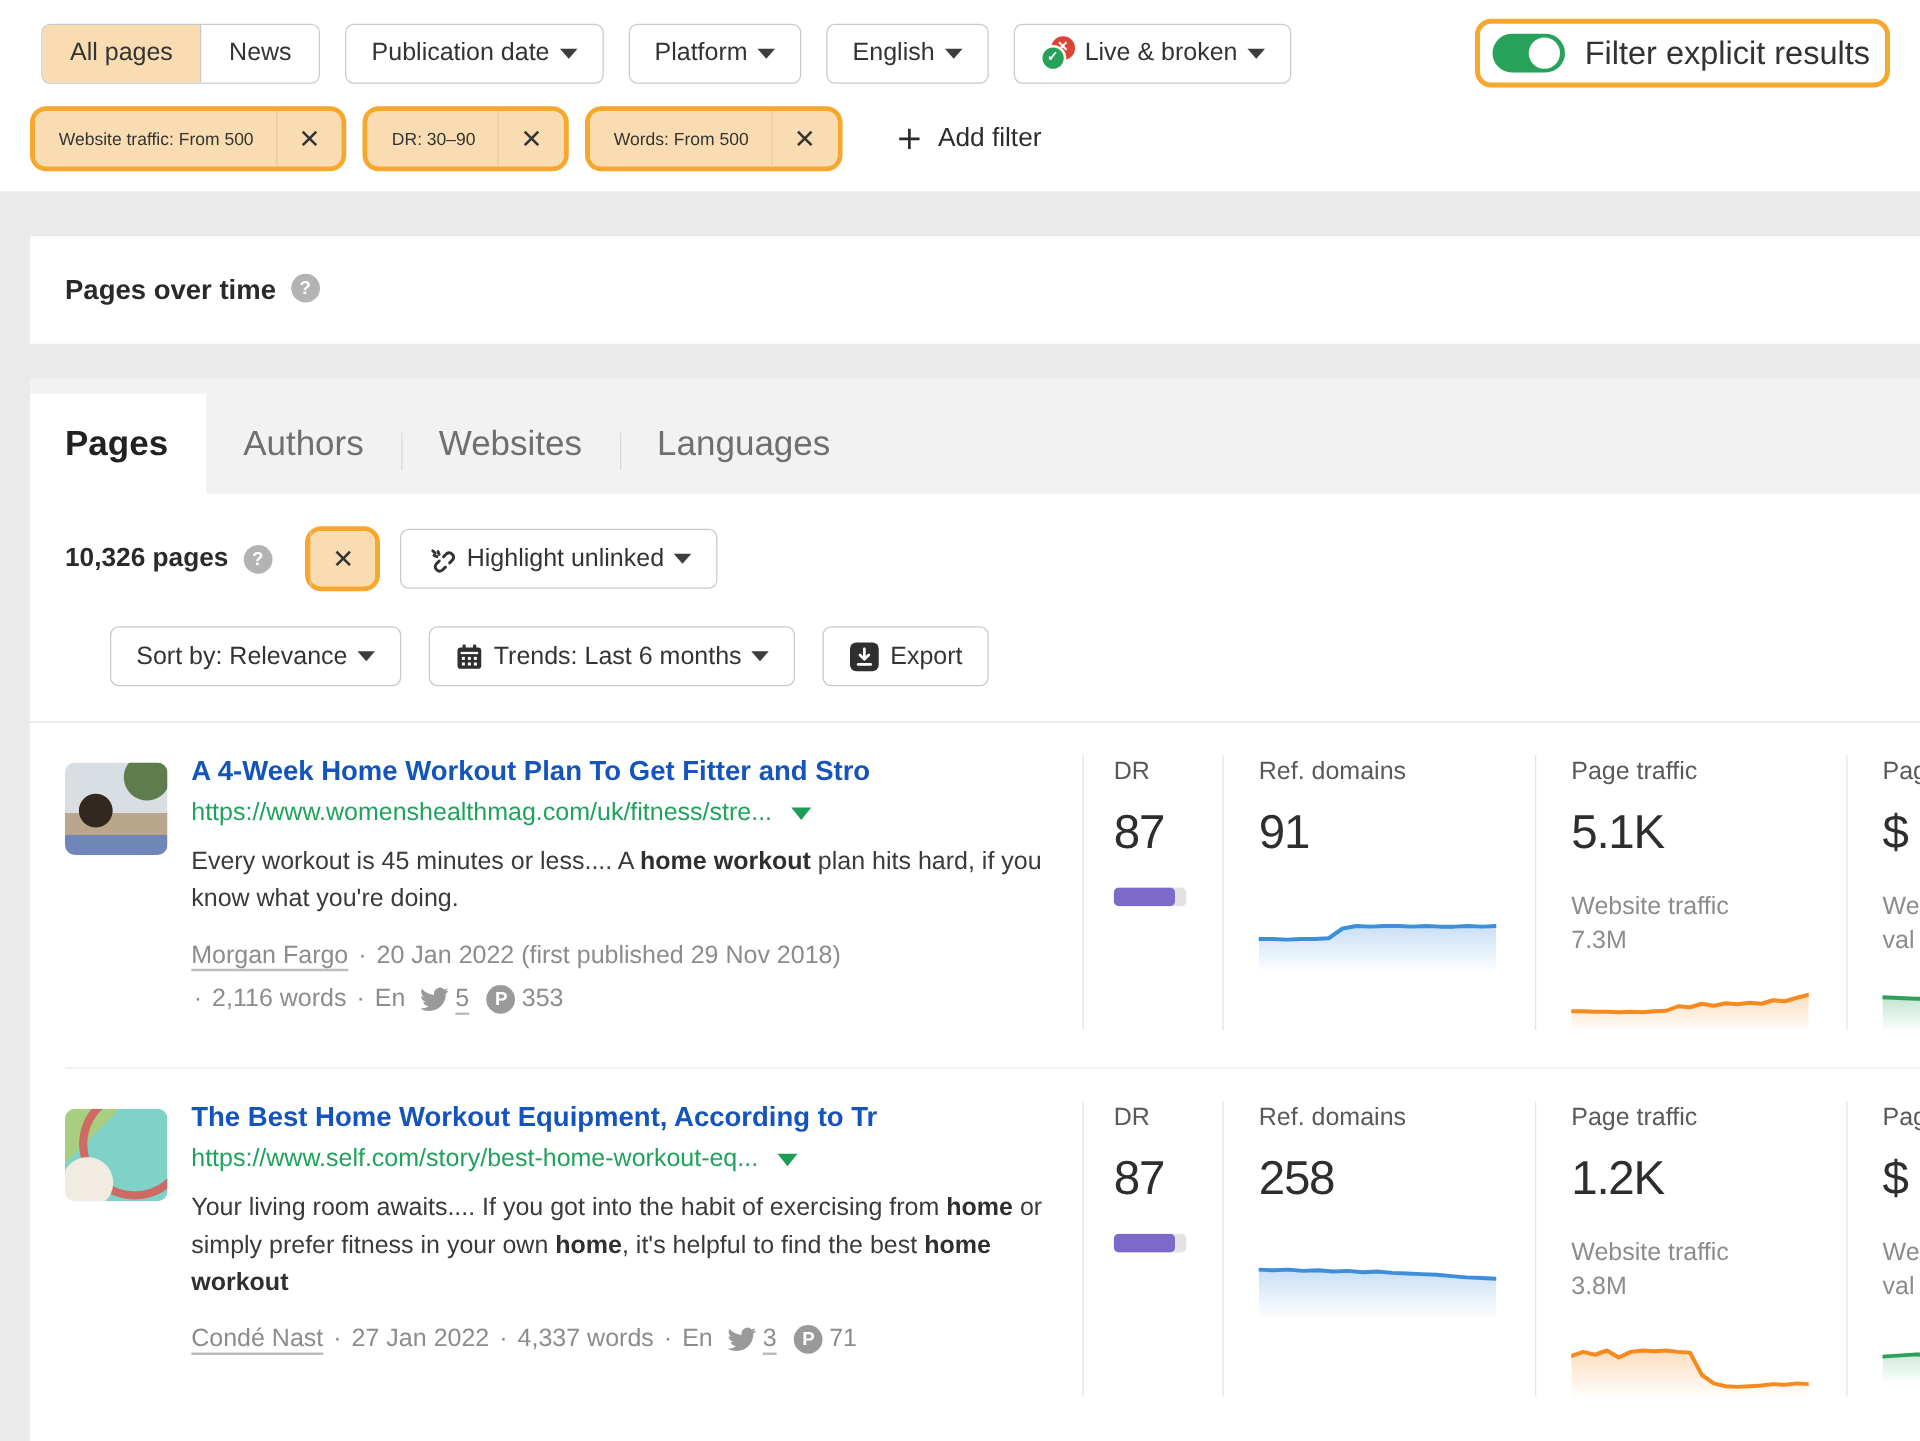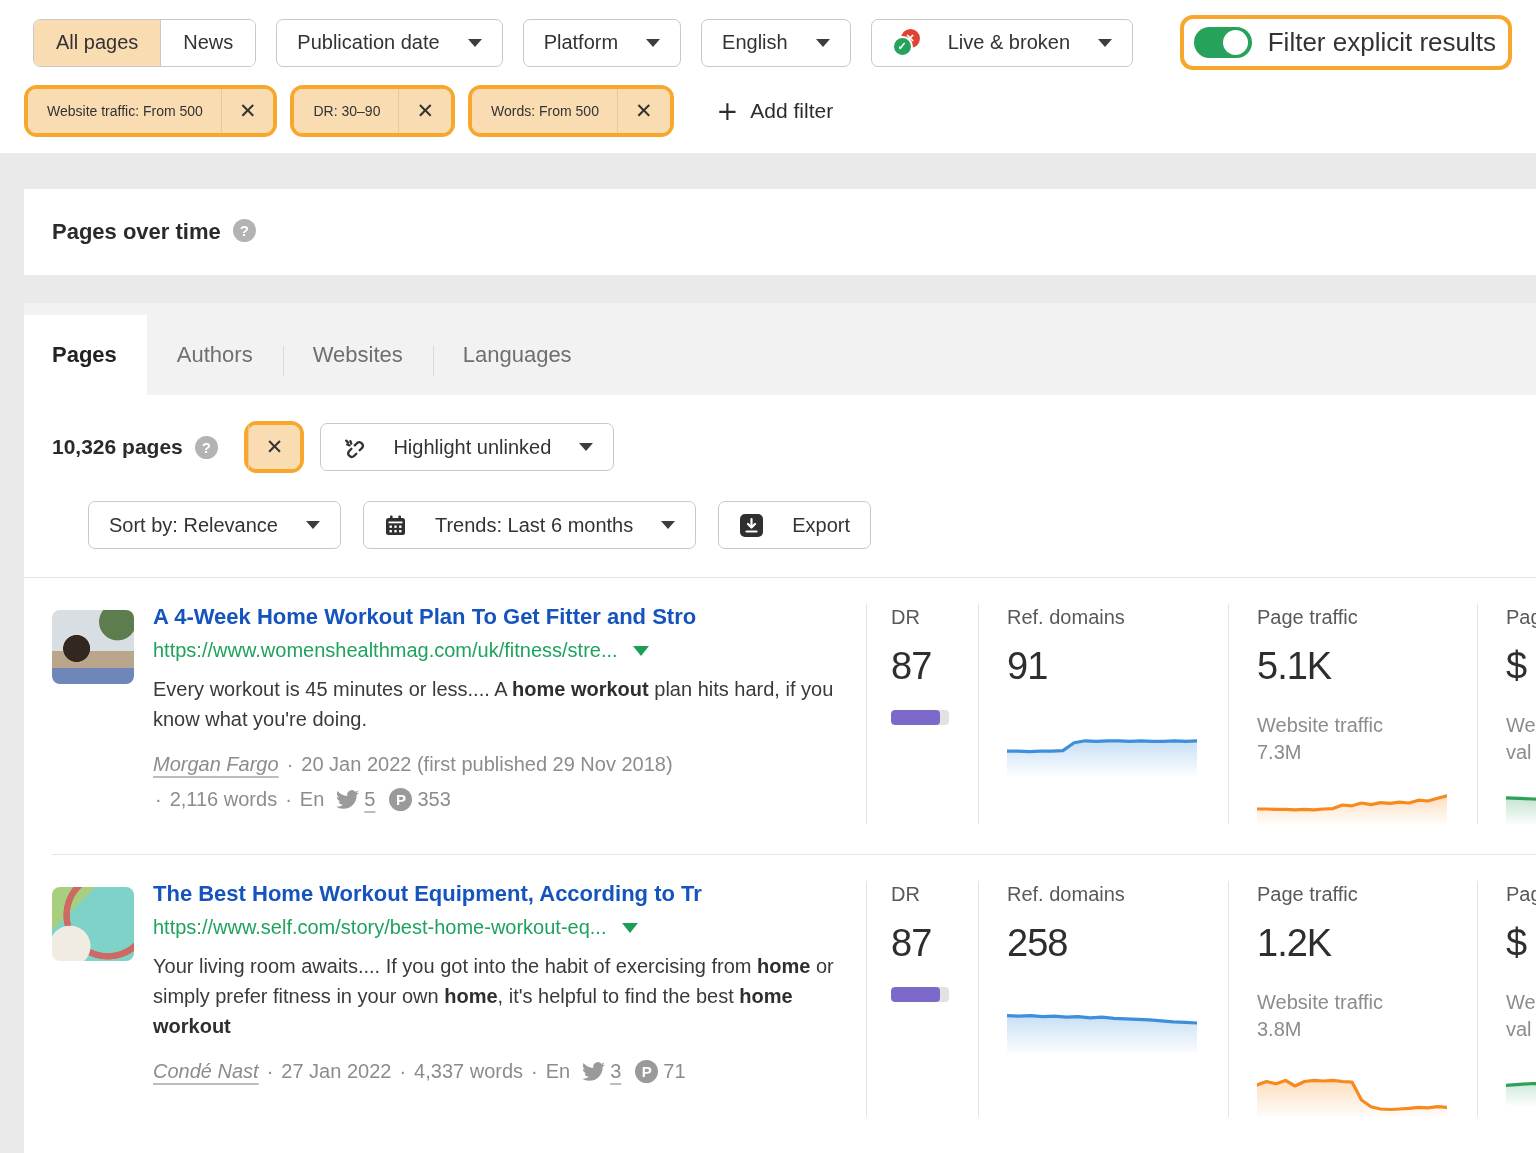--- a/index.html
+++ b/index.html
@@ -7,21 +7,21 @@
   .page { width:1536px; height:1153px; background:#eaeaea; overflow:hidden; }
 
   
   .topbar { background:#fff; padding:15px 24px 16px 24px; }
   .frow { display:flex; align-items:center; gap:20px; }
   .frow.second { margin-top:15px; gap:13px; }
   .segmented { display:flex; border:1px solid #c9c9c9; border-radius:7px; overflow:hidden; height:48px; margin-left:9px; }
   .seg { border:none; background:#fff; font:20px "Liberation Sans",sans-serif; color:#333; padding:0 22px; cursor:pointer; }
   .seg.active { background:var(--chip_bg); }
   .seg + .seg { border-left:1px solid #c9c9c9; }
-  .dbtn { display:flex; align-items:center; gap:28px; height:48px; background:#fff;
+  .dbtn { display:flex; align-items:center; gap:8px; height:48px; background:#fff;
           border:1px solid #c9c9c9; border-radius:7px; padding:0 20px;
           font:20px "Liberation Sans",sans-serif; color:#333; cursor:pointer; }
   .caret { width:0; height:0; border-left:7px solid transparent; border-right:7px solid transparent; border-top:8px solid #3d3d3d; }
   .lb-icon { position:relative; width:28px; height:28px; flex-shrink:0; }
   .lb-icon .c { position:absolute; width:19px; height:19px; border-radius:50%; color:#fff; font:bold 11px/19px "Liberation Sans",sans-serif; text-align:center; }
   .lb-icon .bad { right:0; top:0; background:#dd4437; }
   .lb-icon .ok { left:0; bottom:0; background:var(--toggle_on); border:2px solid #fff; width:21px; height:21px; line-height:17px; }
   .ring { border:4px solid var(--highlight_ring); border-radius:13px; }
   .toggle-wrap { display:flex; align-items:center; gap:16px; background:#fff; padding:8px 12px 8px 10px; margin-left:auto; }
   .toggle { position:relative; width:58px; height:31px; border-radius:16px; background:var(--toggle_on); cursor:pointer; }
@@ -38,21 +38,21 @@
   
   .card { background:#fff; margin-left:24px; }
   .head-card { margin-top:36px; padding:30px 28px; }
   .head-card h2 { font-size:22px; color:#2a2a2a; display:flex; align-items:flex-start; gap:12px; }
   .help { width:23px; height:23px; border-radius:50%; background:#b3b3b3; color:#fff;
           font:bold 15px/23px "Liberation Sans",sans-serif; text-align:center; flex-shrink:0; cursor:pointer; }
   .main-card { margin-top:28px; height:857px; overflow:hidden; }
 
   
   .tabstrip { display:flex; background:#f2f2f2; height:92px; }
-  .tab { display:flex; align-items:center; padding:0 30px; font-size:22px; color:#6f6f6f; cursor:pointer; position:relative;margin-top:12px; }
+  .tab { display:flex; align-items:center; padding:0 30px; font-size:28px; color:#6f6f6f; cursor:pointer; position:relative;margin-top:12px; }
   .tab.active { background:#fff; font-weight:bold; color:#222; padding:0 30px 0 28px; }
   .tab.vsep::before { content:''; position:absolute; left:0; top:31px; width:1px; height:30px; background:#d9d9d9; }
 
   .content { padding-left:28px; }
 
   
   .toolbar1 { display:flex; align-items:center; margin-top:26px; }
   .count { font-size:21px; font-weight:bold; color:#2a2a2a; }
   .toolbar1 .help { margin-left:12px; }
   .scope-ring { margin-left:26px; }
@@ -76,21 +76,21 @@
       linear-gradient(135deg, #a8cf7f 0 28%, #7fd2c8 28% 100%); }
   .rtext { min-width:0; max-width:700px; }
   .rtitle { font-size:22px; font-weight:bold; color:var(--title_link); white-space:nowrap; overflow:hidden; cursor:pointer; }
   .rurl { display:flex; align-items:center; margin-top:9px; }
   .rurl .u { font-size:20px; color:var(--url_link); white-space:nowrap; overflow:hidden; cursor:pointer; }
   .gcaret { width:0; height:0; border-left:8px solid transparent; border-right:8px solid transparent; border-top:10px solid #1d9e57; margin-left:15px; cursor:pointer; }
   .rdesc { margin-top:12px; font-size:20px; line-height:30px; color:#3a3a3a; }
   .rdesc b { color:#2f2f2f; }
   .rmeta { display:flex; flex-wrap:wrap; align-items:center; margin-top:14px; font-size:20px; line-height:33px; color:#8c8c8c; }
   .rmeta .sep { margin:0 8px; }
-  .rmeta .author { color:#8c8c8c; text-decoration:underline; text-decoration-color:#bdbdbd; text-underline-offset:5px; cursor:pointer;font-style:italic; }
+  .rmeta .author { color:#8c8c8c; text-decoration:underline; text-decoration-color:#bdbdbd; text-underline-offset:5px; cursor:pointer; }
   .rmeta .cnt { margin-left:5px; }
   .rmeta .cnt.link { text-decoration:underline; text-decoration-color:#bdbdbd; text-underline-offset:5px; cursor:pointer; }
   .brk { flex-basis:100%; height:2px; }
   .tw { width:23px; height:23px; margin-left:12px; flex-shrink:0; }
   .pin { width:23px; height:23px; border-radius:50%; background:#9a9a9a; color:#fff; text-align:center;
          font:bold 15px/23px "Liberation Sans",sans-serif; margin-left:14px; flex-shrink:0; }
 
   
   .metrics { display:flex; flex-shrink:0; }
   .mcell { border-left:1px solid #e4e4e4; padding-left:28px; padding-top:2px; }

